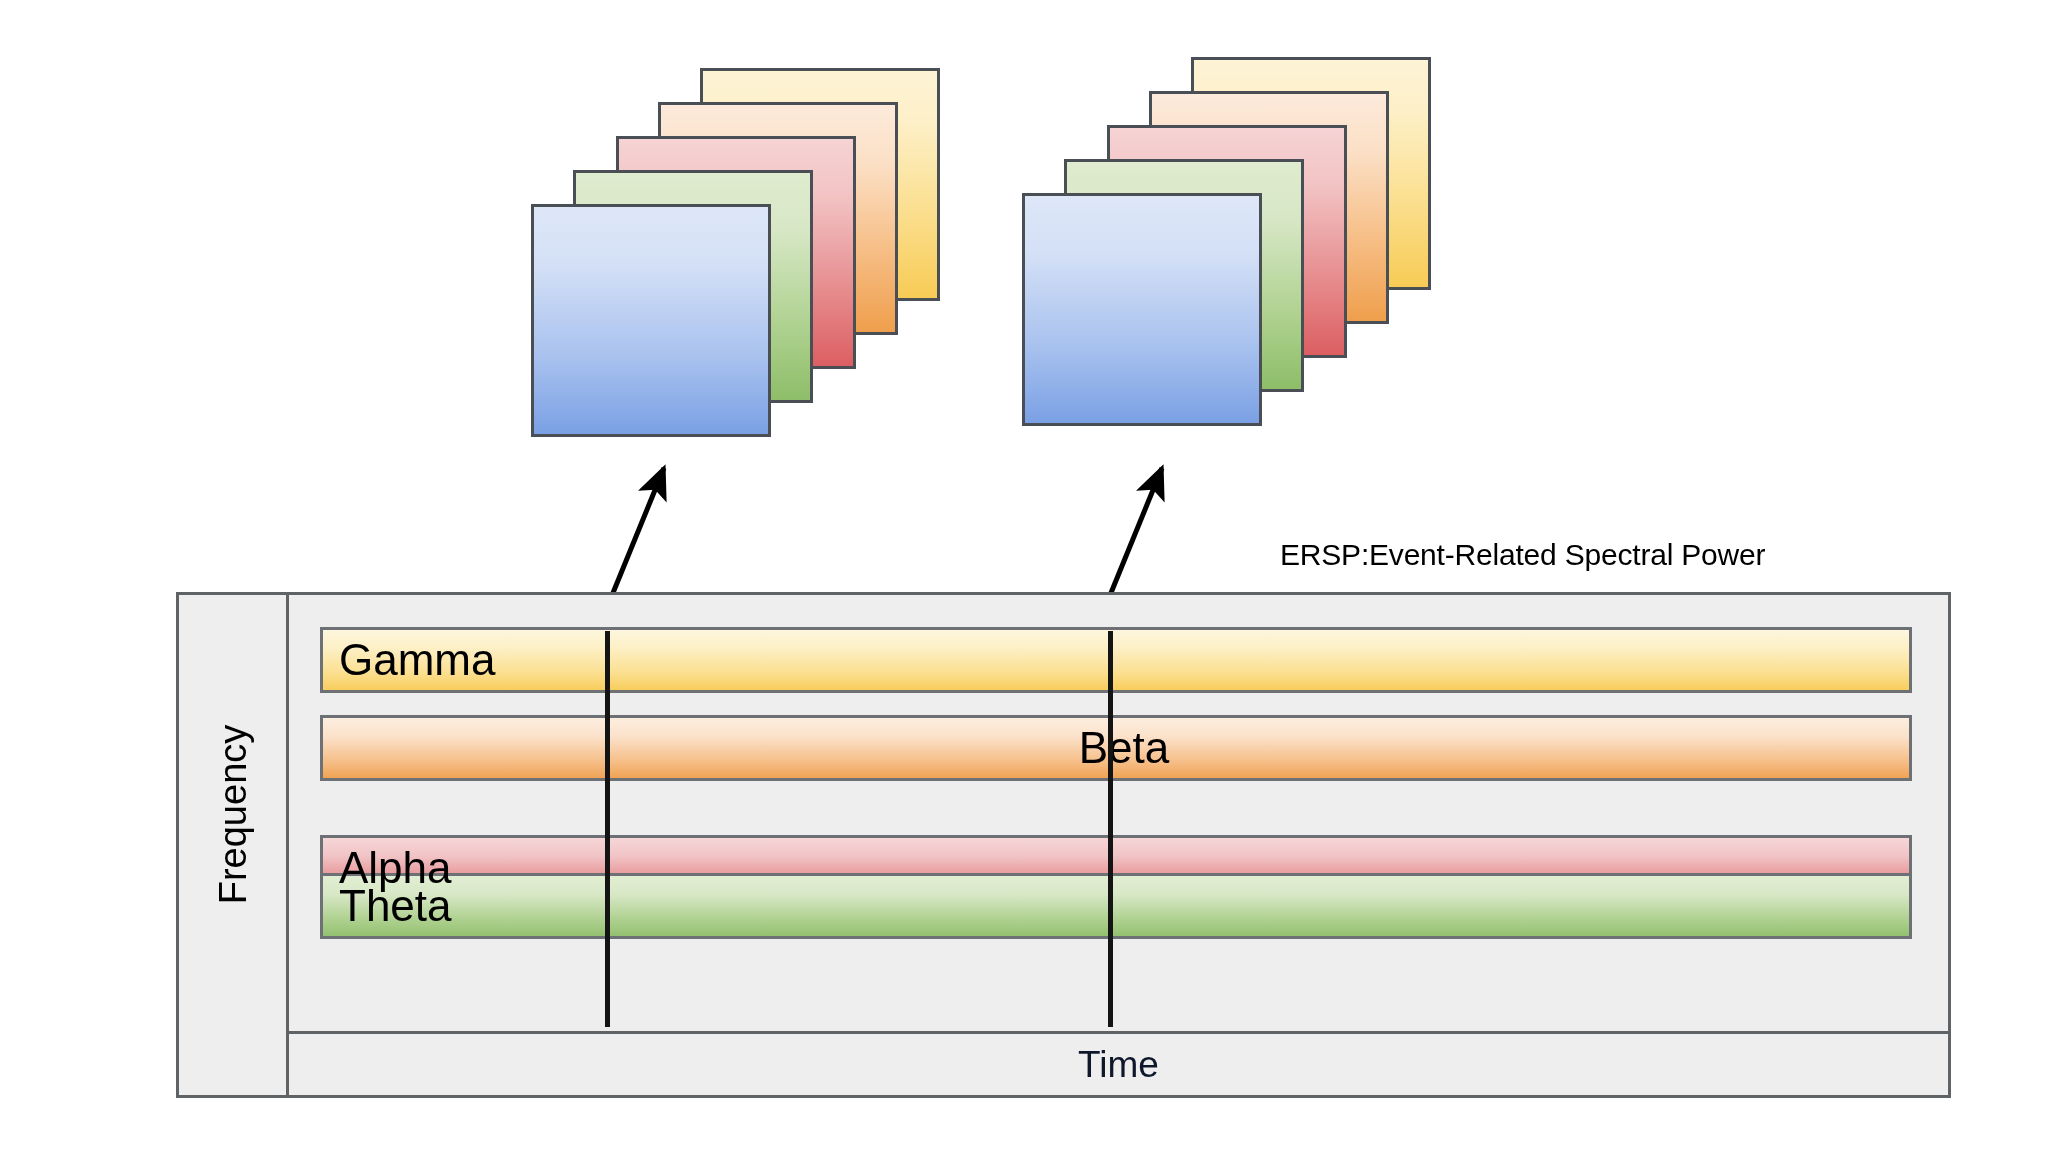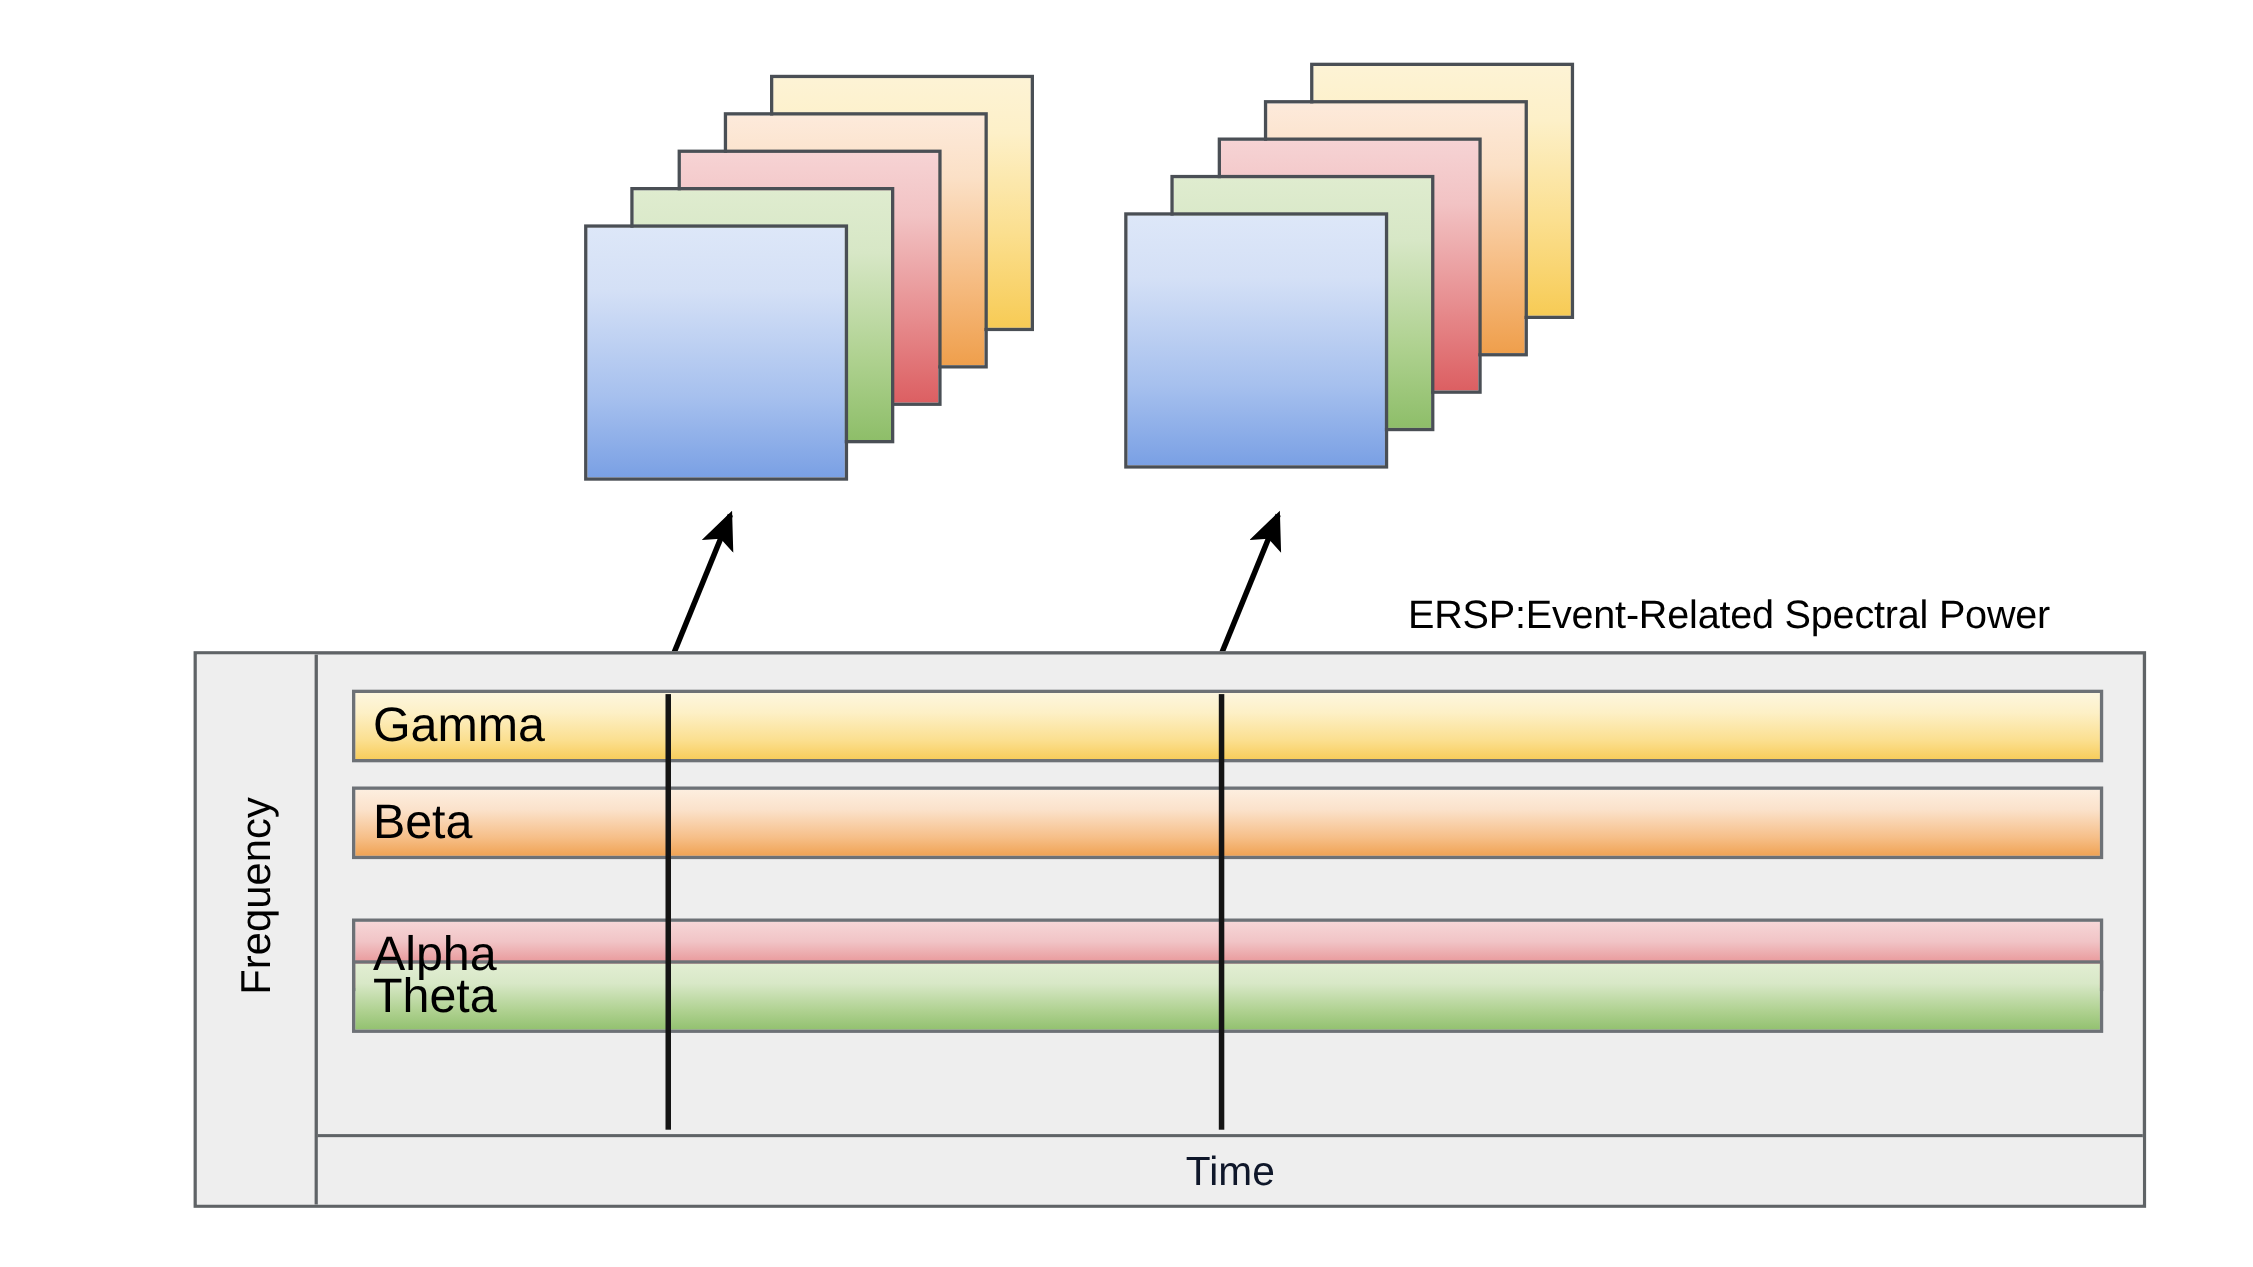--- a/index.html
+++ b/index.html
@@ -33,21 +33,21 @@
   .card.blue   { background: linear-gradient(to bottom, #dde7f8 0%, #d4e0f6 25%, #a6c0ee 68%, #7aa0e4 100%); }
 
   
   .arrow-svg { position: absolute; overflow: visible; }
 
   
   #ersp-title {
     position: absolute;
     left: 1280px;
     top: 538px;
-    font-size: 36px;
+    font-size: 30px;
     color: #000000;
     white-space: nowrap;
     letter-spacing: -0.2px;
   }
 
   
   #frame {
     position: absolute;
     left: 176px;
     top: 592px;
@@ -185,21 +185,21 @@
       <div id="freq-label">
         <span>Frequency</span>
       </div>
     </div>
 
     <div id="band-area">
 
       <div class="band gamma" style="top:32px;">
         <span class="band-label">Gamma</span>
       </div>
-      <div class="band beta" style="top:120px;">
+      <div class="band beta" style="top:120px;justify-content:center;">
         <span class="band-label">Beta</span>
       </div>
       <div class="band alpha" style="top:208px;margin-top:32px;">
         <span class="band-label">Alpha</span>
       </div>
       <div class="band theta" style="top:278px;">
         <span class="band-label">Theta</span>
       </div>
 
       <div class="marker-line" style="left:316px;"></div>

